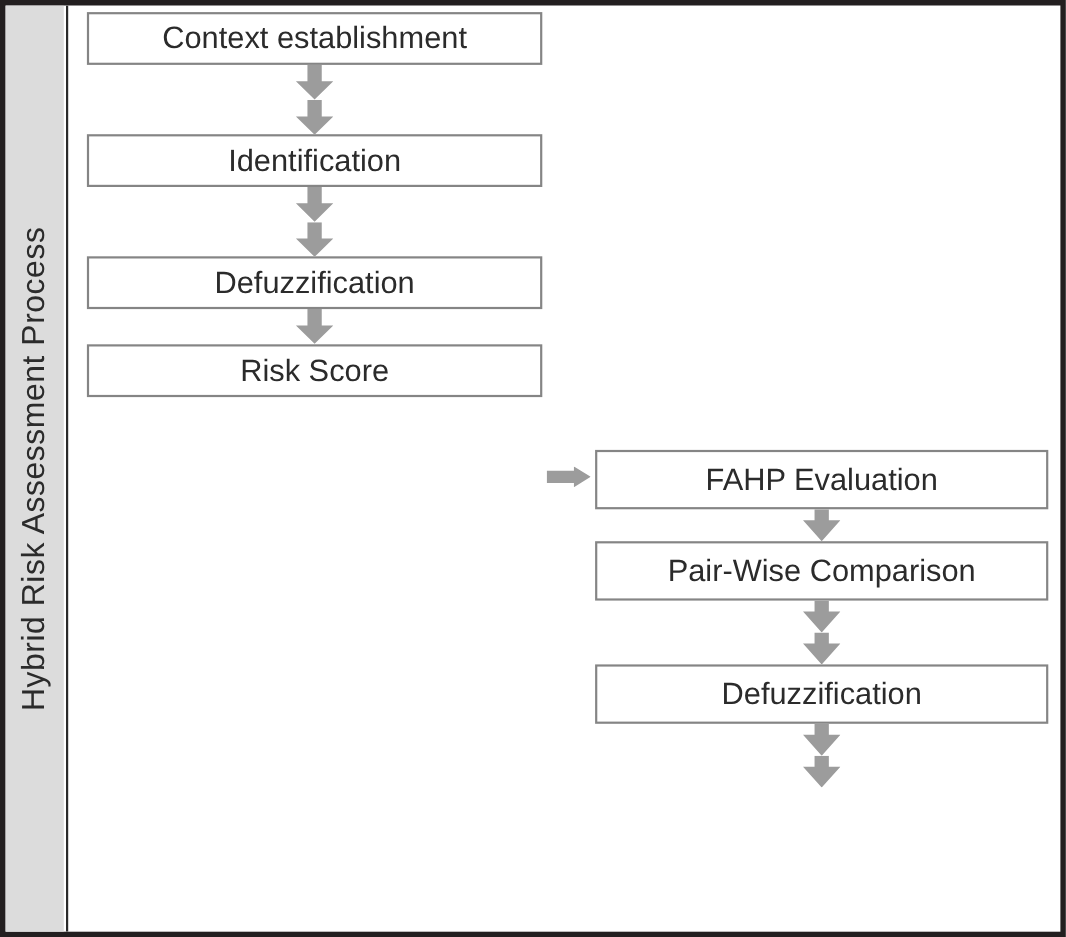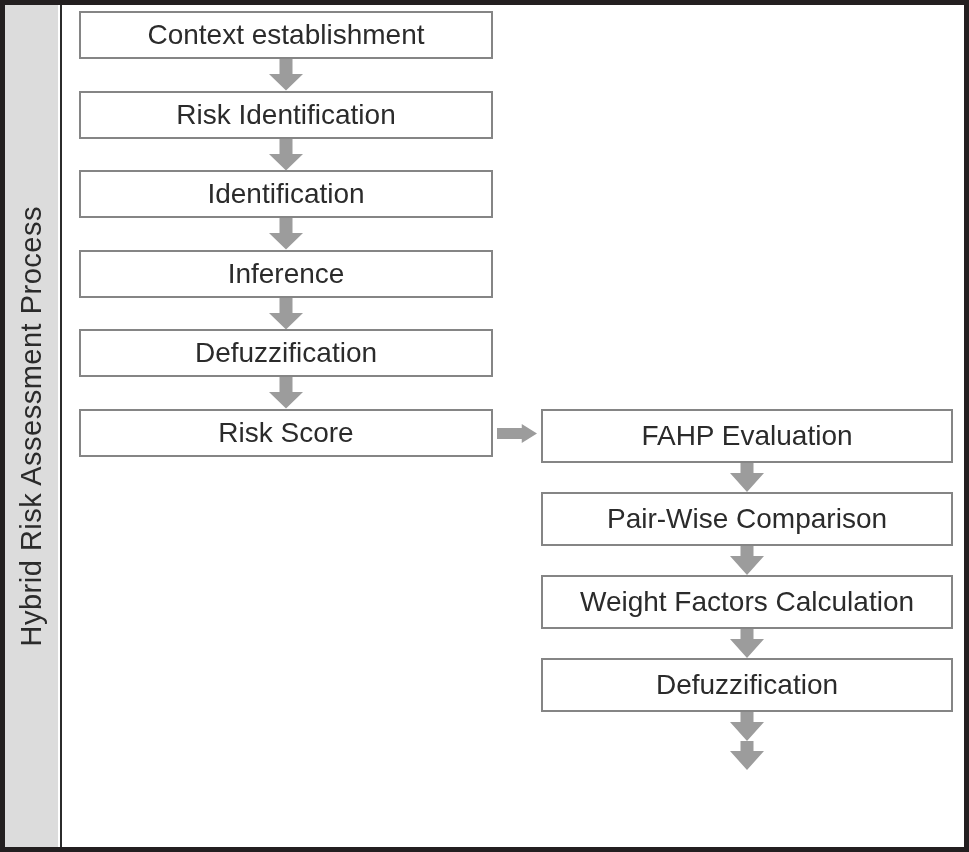--- a/index.html
+++ b/index.html
@@ -104,33 +104,31 @@
   </div>
   <div class="divider"></div>
 
   <div class="col col-left">
     <div class="box">Context establishment</div>
     <div class="arrow-down">
       <svg viewBox="0 0 34 36" preserveAspectRatio="none">
           <polygon class="arrow-fill" points="10.5,0 23.5,0 23.5,17 34,17 17,36 0,17 10.5,17"></polygon>
         </svg>
     </div>
-    <div class="box">Risk Identification</div>
     <div class="arrow-down">
       <svg viewBox="0 0 34 36" preserveAspectRatio="none">
           <polygon class="arrow-fill" points="10.5,0 23.5,0 23.5,17 34,17 17,36 0,17 10.5,17"></polygon>
         </svg>
     </div>
     <div class="box">Identification</div>
     <div class="arrow-down">
       <svg viewBox="0 0 34 36" preserveAspectRatio="none">
           <polygon class="arrow-fill" points="10.5,0 23.5,0 23.5,17 34,17 17,36 0,17 10.5,17"></polygon>
         </svg>
     </div>
-    <div class="box">Inference</div>
     <div class="arrow-down">
       <svg viewBox="0 0 34 36" preserveAspectRatio="none">
           <polygon class="arrow-fill" points="10.5,0 23.5,0 23.5,17 34,17 17,36 0,17 10.5,17"></polygon>
         </svg>
     </div>
     <div class="box">Defuzzification</div>
     <div class="arrow-down">
       <svg viewBox="0 0 34 36" preserveAspectRatio="none">
           <polygon class="arrow-fill" points="10.5,0 23.5,0 23.5,17 34,17 17,36 0,17 10.5,17"></polygon>
         </svg>
@@ -150,21 +148,20 @@
       <svg viewBox="0 0 34 29" preserveAspectRatio="none">
           <polygon class="arrow-fill" points="10.5,0 23.5,0 23.5,10 34,10 17,29 0,10 10.5,10"></polygon>
         </svg>
     </div>
     <div class="box">Pair-Wise Comparison</div>
     <div class="arrow-down">
       <svg viewBox="0 0 34 29" preserveAspectRatio="none">
           <polygon class="arrow-fill" points="10.5,0 23.5,0 23.5,10 34,10 17,29 0,10 10.5,10"></polygon>
         </svg>
     </div>
-    <div class="box">Weight Factors Calculation</div>
     <div class="arrow-down">
       <svg viewBox="0 0 34 29" preserveAspectRatio="none">
           <polygon class="arrow-fill" points="10.5,0 23.5,0 23.5,10 34,10 17,29 0,10 10.5,10"></polygon>
         </svg>
     </div>
     <div class="box">Defuzzification</div>
     <div class="arrow-down">
       <svg viewBox="0 0 34 29" preserveAspectRatio="none">
           <polygon class="arrow-fill" points="10.5,0 23.5,0 23.5,10 34,10 17,29 0,10 10.5,10"></polygon>
         </svg>

